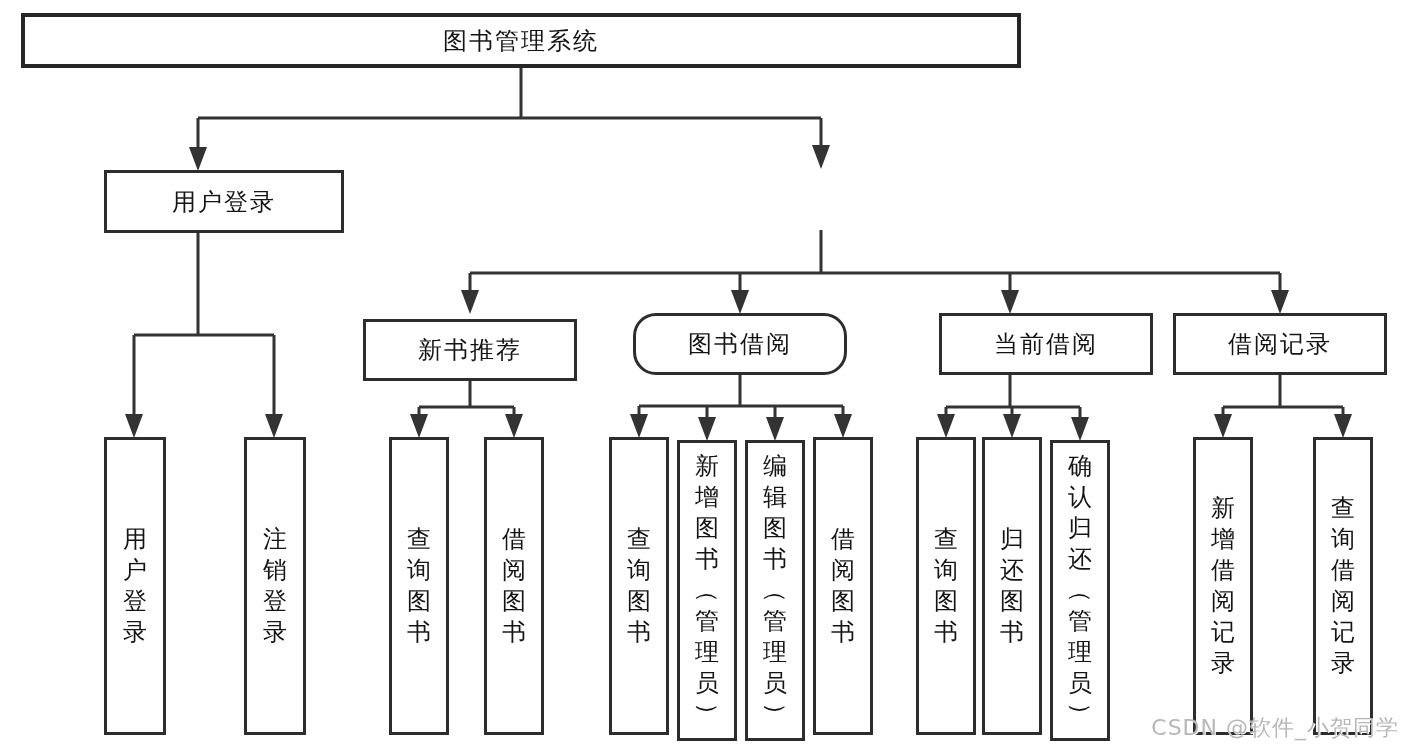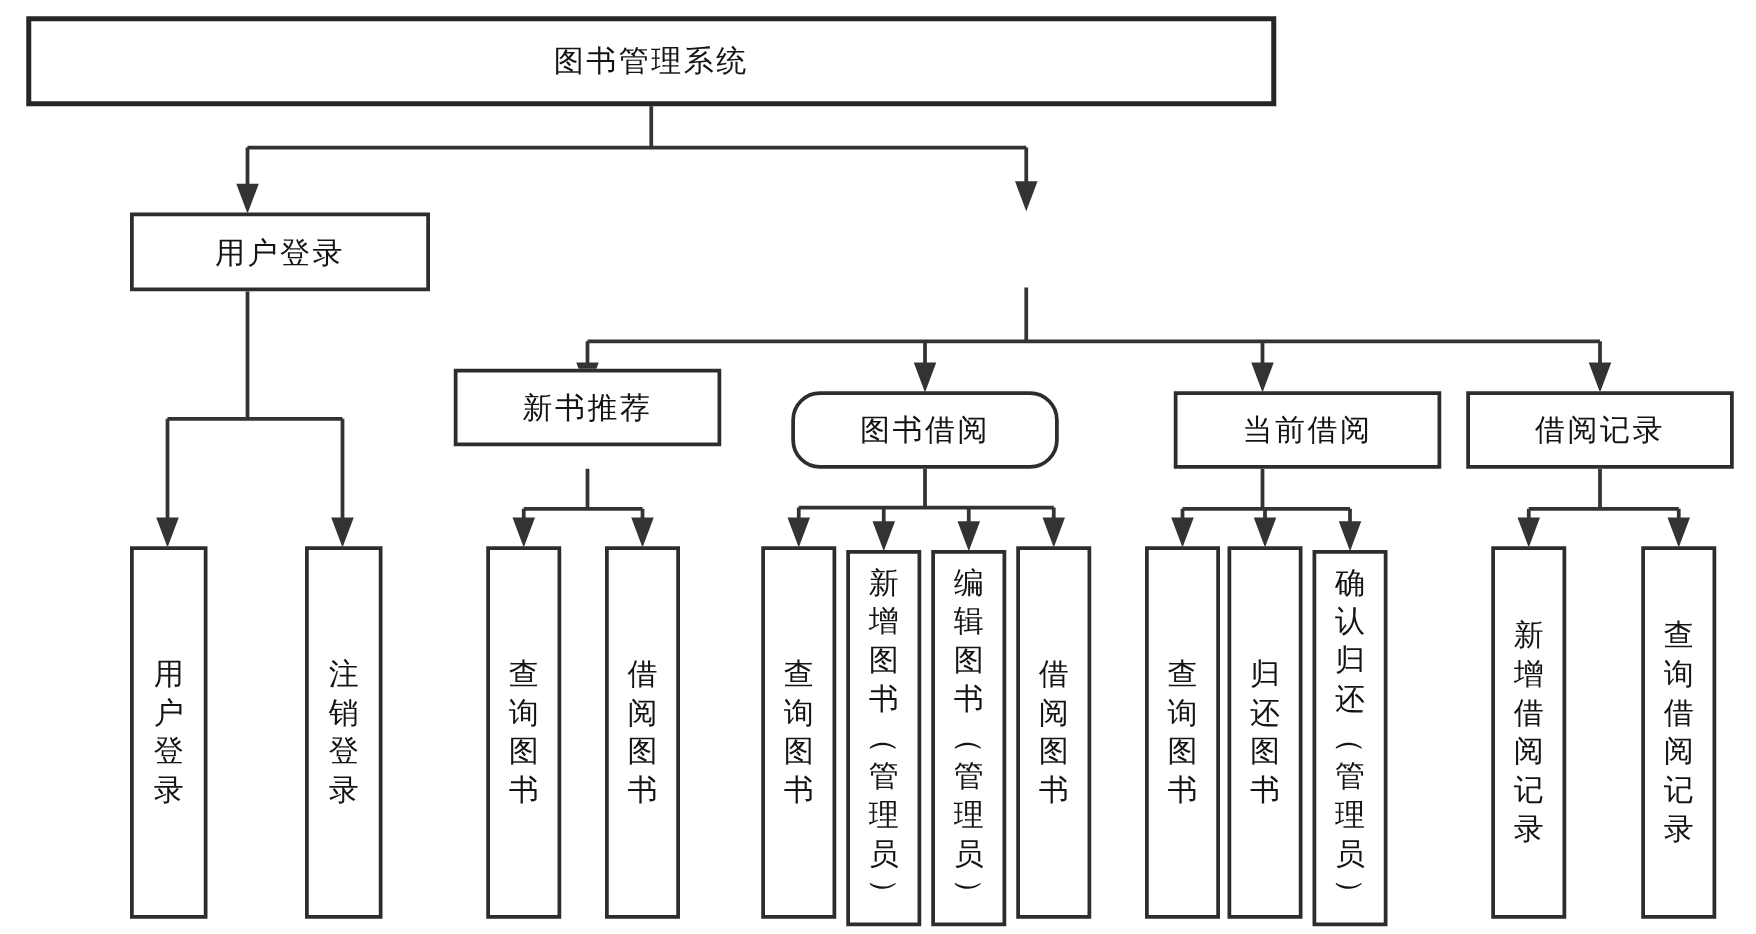--- a/index.html
+++ b/index.html
@@ -61,29 +61,29 @@
       <polygon points="775,441 766,417 784,417"></polygon>
       <polygon points="843,438 834,414 852,414"></polygon>
       <polygon points="946,438 937,414 955,414"></polygon>
       <polygon points="1012,438 1003,414 1021,414"></polygon>
       <polygon points="1080,441 1071,417 1089,417"></polygon>
       <polygon points="1223,438 1214,414 1232,414"></polygon>
       <polygon points="1343,438 1334,414 1352,414"></polygon>
     </g>
   </svg>
 
-  <div class="hnode root" style="left:21px; top:13px; width:1000px; height:72px;">
+  <div class="hnode root" style="left:21px; top:13px; width:1000px; height:55px;">
     <span>图书管理系统</span>
   </div>
 
   <div class="hnode" style="left:82px; top:170px; width:240px; height:63px;margin-left:22px;">
     <span>用户登录</span>
   </div>
 
-  <div class="hnode" style="left:363px; top:295px; width:214px; height:62px;">
+  <div class="hnode" style="left:363px; top:319px; width:214px; height:62px;">
     <span>新书推荐</span>
   </div>
   <div class="hnode" style="left:633px; top:313px; width:214px; height:62px;border-radius:23px;">
     <span>图书借阅</span>
   </div>
   <div class="hnode" style="left:903px; top:313px; width:214px; height:62px;margin-left:36px;">
     <span>当前借阅</span>
   </div>
   <div class="hnode" style="left:1173px; top:313px; width:214px; height:62px;">
     <span>借阅记录</span>
@@ -210,14 +210,15 @@
     <span class="vtext">
         <span class="ch">查</span>
         <span class="ch">询</span>
         <span class="ch">借</span>
         <span class="ch">阅</span>
         <span class="ch">记</span>
         <span class="ch">录</span>
       </span>
   </div>
 
+  <div class="watermark">CSDN @软件_小贺同学</div>
 
 </div>
 
 </body></html>

